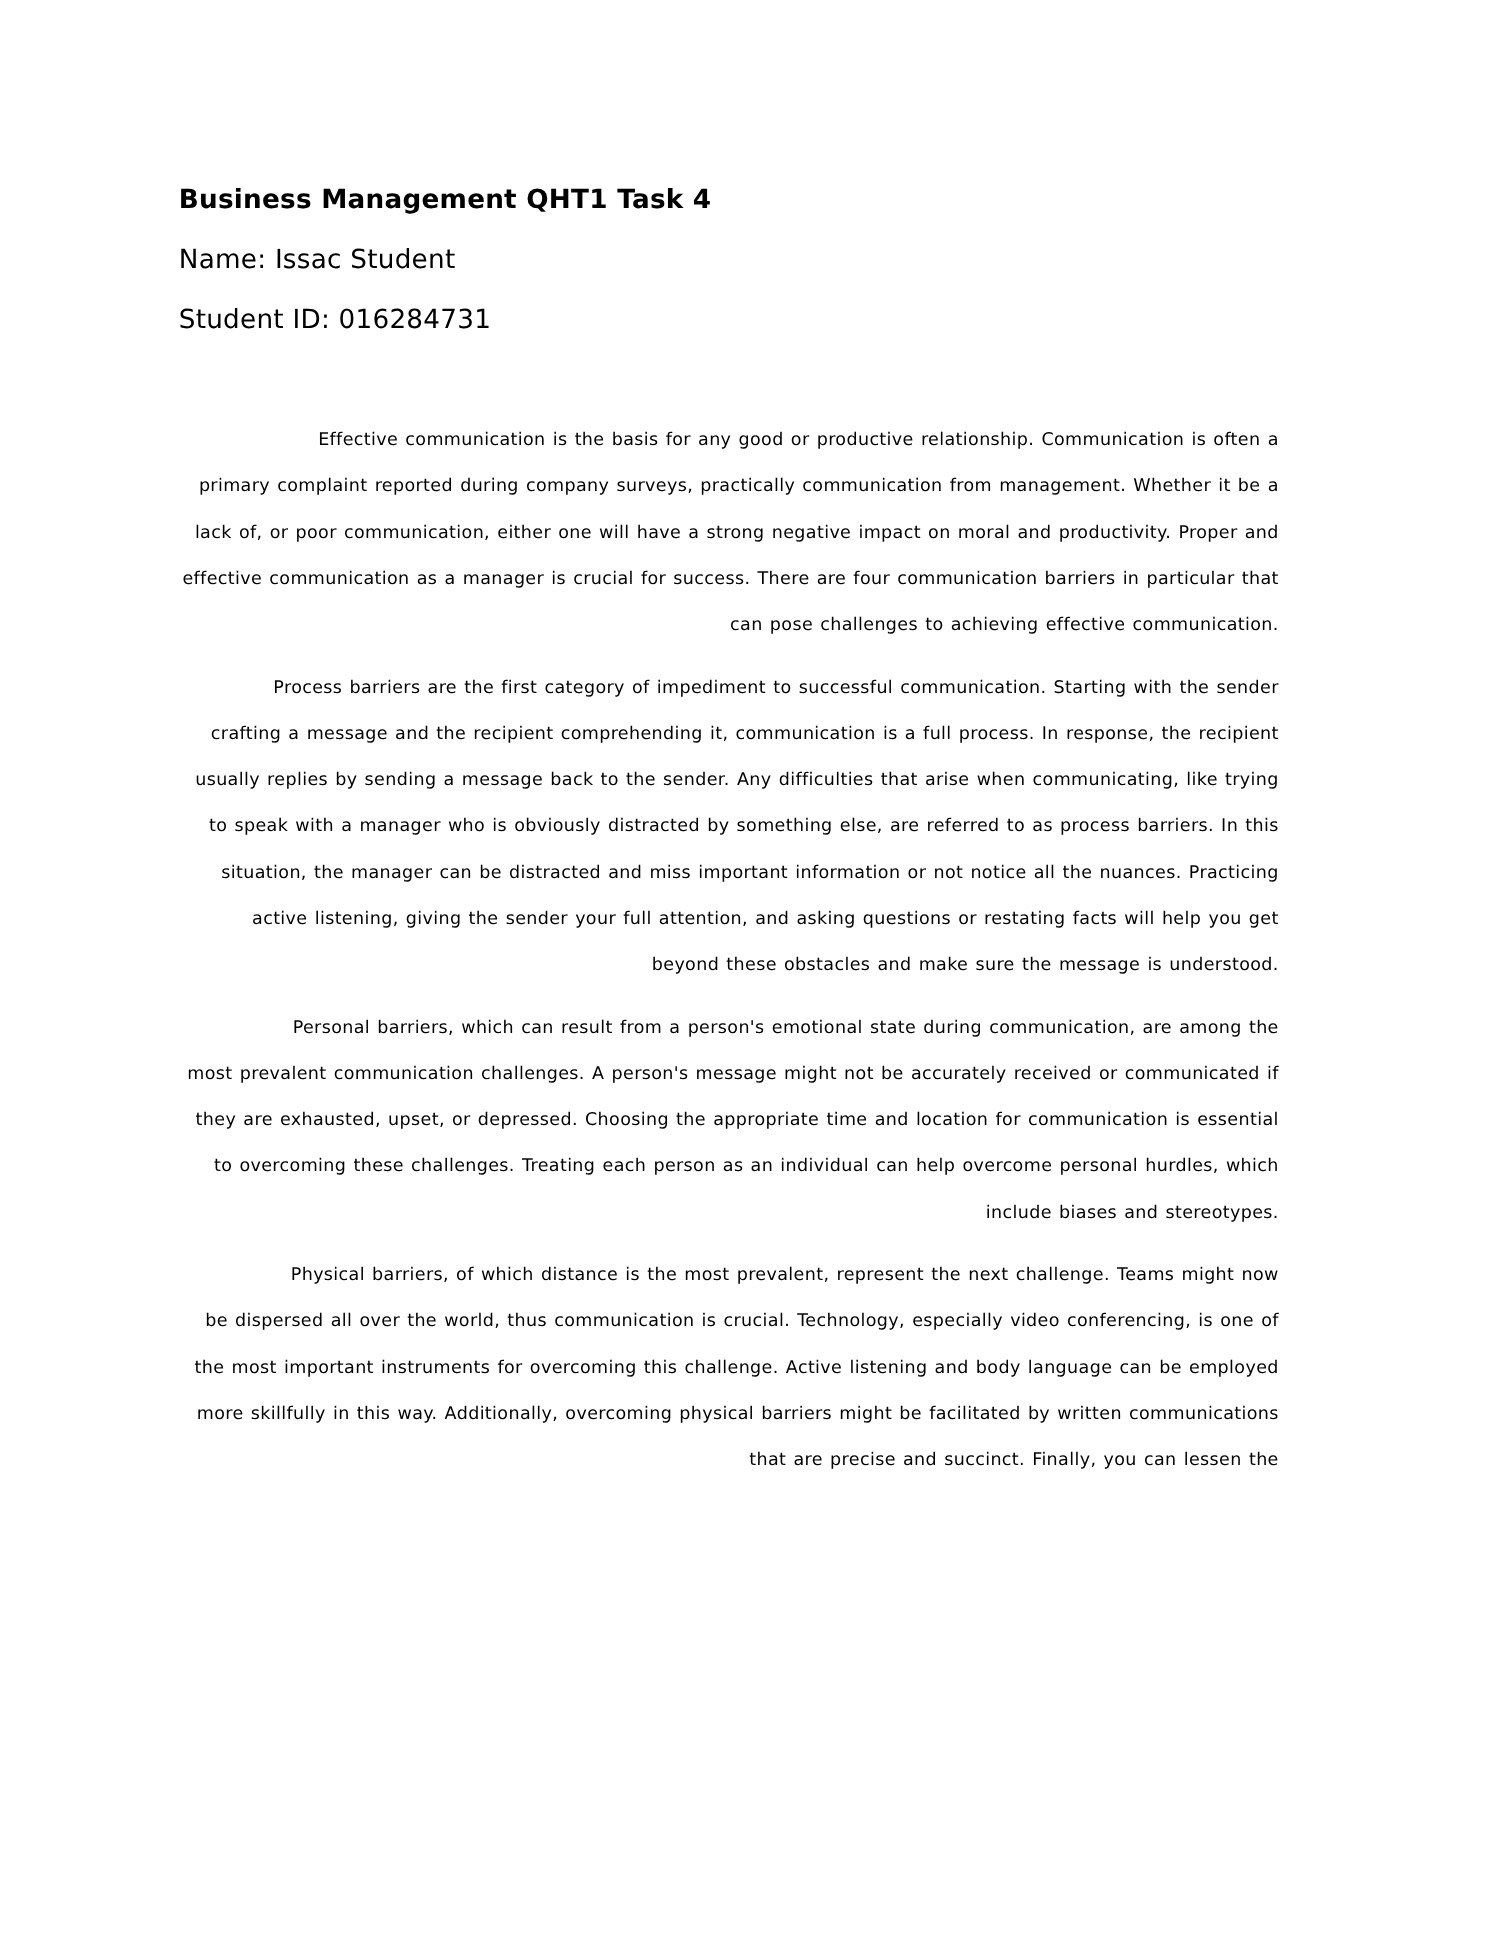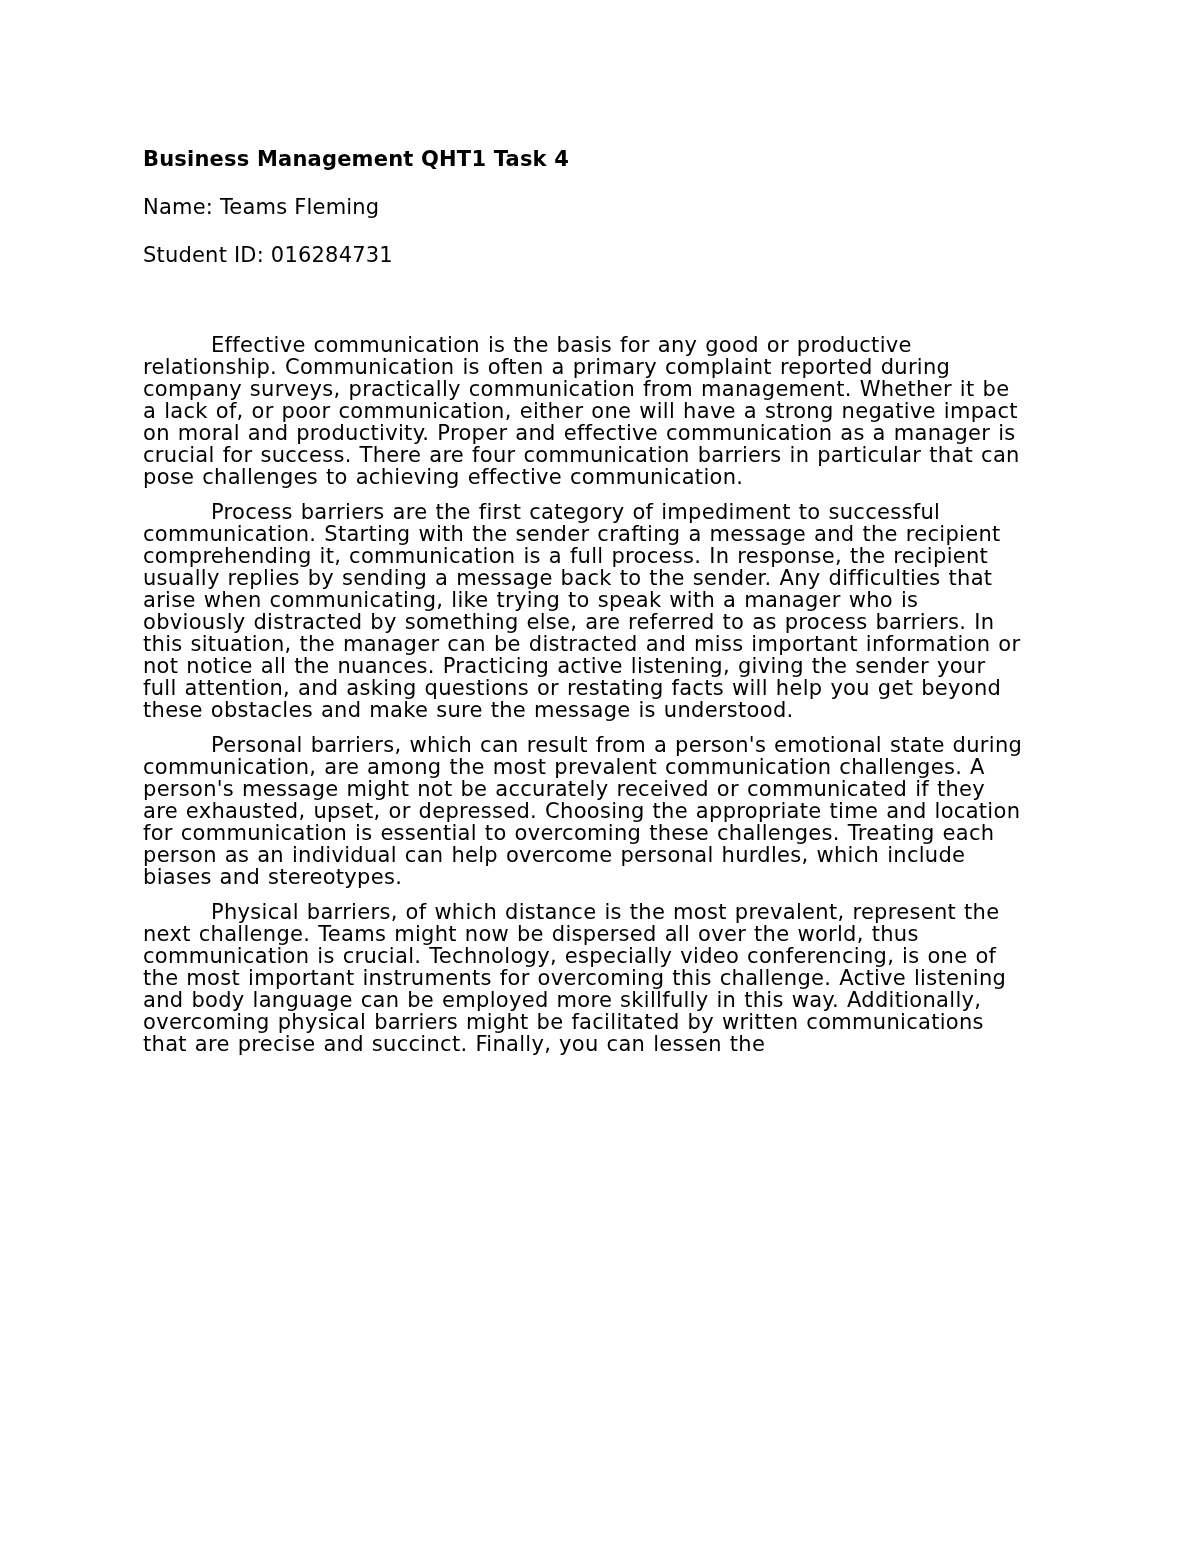--- a/index.html
+++ b/index.html
@@ -25,35 +25,35 @@
     letter-spacing: 0.2px;
   }
   .doc-header .doc-title {
     font-weight: bold;
   }
   .header-body-gap {
     height: 47px;
   }
   .doc-body p {
     margin: 0 0 13px 0;
-    font-size: 21px;
-    line-height: 22px;
+    font-size: 14px;
+    line-height: 37px;
     letter-spacing: 0.3px;
     word-spacing: 1px;
     text-indent: 68px;
-    text-align: left;
+    text-align: right;
   }
 </style>
 </head>
 <body>
 
 <div class="page">
   <div class="doc-header">
     <p class="doc-title">Business Management QHT1 Task 4</p>
-    <p class="doc-name-line">Name: Teams Fleming</p>
+    <p class="doc-name-line">Name: Issac Student</p>
     <p class="doc-id-line">Student ID: 016284731</p>
   </div>
 
   <div class="header-body-gap"></div>
 
   <div class="doc-body">
     <p>Effective communication is the basis for any good or productive relationship. Communication is often a primary complaint reported during company surveys, practically communication from management. Whether it be a lack of, or poor communication, either one will have a strong negative impact on moral and productivity. Proper and effective communication as a manager is crucial for success. There are four communication barriers in particular that can pose challenges to achieving effective communication.</p>
     <p>Process barriers are the first category of impediment to successful communication. Starting with the sender crafting a message and the recipient comprehending it, communication is a full process. In response, the recipient usually replies by sending a message back to the sender. Any difficulties that arise when communicating, like trying to speak with a manager who is obviously distracted by something else, are referred to as process barriers. In this situation, the manager can be distracted and miss important information or not notice all the nuances. Practicing active listening, giving the sender your full attention, and asking questions or restating facts will help you get beyond these obstacles and make sure the message is understood.</p>
     <p>Personal barriers, which can result from a person's emotional state during communication, are among the most prevalent communication challenges. A person's message might not be accurately received or communicated if they are exhausted, upset, or depressed. Choosing the appropriate time and location for communication is essential to overcoming these challenges. Treating each person as an individual can help overcome personal hurdles, which include biases and stereotypes.</p>
     <p>Physical barriers, of which distance is the most prevalent, represent the next challenge. Teams might now be dispersed all over the world, thus communication is crucial. Technology, especially video conferencing, is one of the most important instruments for overcoming this challenge. Active listening and body language can be employed more skillfully in this way. Additionally, overcoming physical barriers might be facilitated by written communications that are precise and succinct. Finally, you can lessen the</p>

